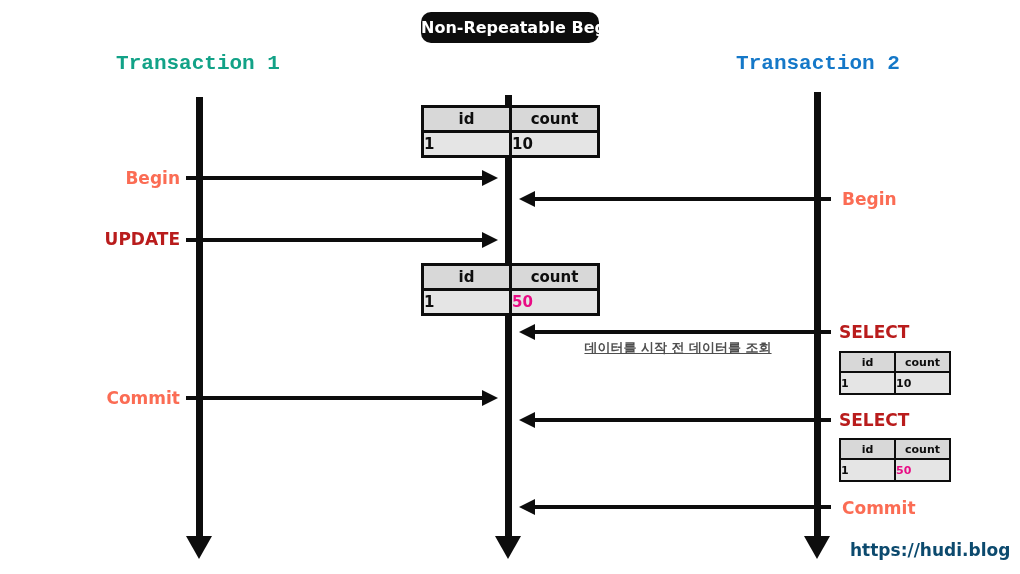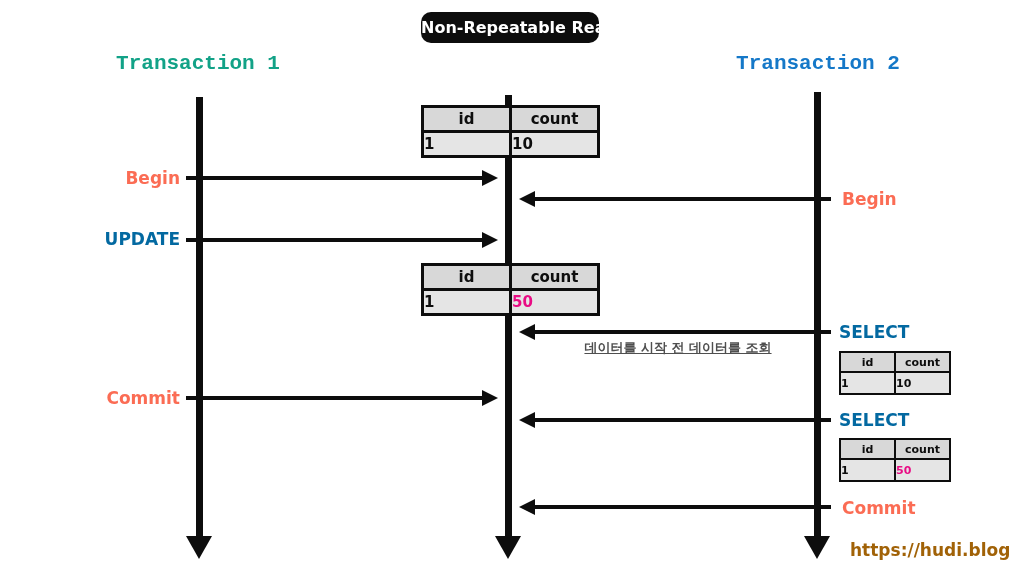--- a/index.html
+++ b/index.html
@@ -40,21 +40,21 @@
   .to-left::after  { left:-15px;  border-right:16px solid #0d0d0d; }
   .ar1 { left:186px; top:176px; width:297px; }
   .ar2 { left:534px; top:197px; width:297px; }
   .ar3 { left:186px; top:238px; width:297px; }
   .ar4 { left:534px; top:330px; width:297px; }
   .ar5 { left:186px; top:396px; width:297px; }
   .ar6 { left:534px; top:418px; width:297px; }
   .ar7 { left:534px; top:505px; width:297px; }
 
   
-  .evt { position:absolute; font-size:17px; font-weight:bold; color:#0369a1;
+  .evt { position:absolute; font-size:17px; font-weight:bold; color:#b91c1c;
     white-space:nowrap; }
   .evt.accent { color:var(--accent,#fb6c54); }
   .evt.r { width:80px; text-align:right; left:100px; }
   .e-t1-begin  { top:168px; }
   .e-t1-update { top:229px; }
   .e-t1-commit { top:388px; }
   .e-t2-begin  { left:842px; top:189px; }
   .e-t2-sel1   { left:839px; top:322px; }
   .e-t2-sel2   { left:839px; top:410px; }
   .e-t2-commit { left:842px; top:498px; }
@@ -72,29 +72,29 @@
   table.sm th, table.sm td { border-width:2px; width:53px; font-size:11px; }
   table.sm th { height:18px; } table.sm td { height:20px; }
   .sm-1 { top:351px; } .sm-2 { top:438px; }
   .hl { color:var(--highlight,#e90b84); }
 
   
   .annotation { position:absolute; left:575px; top:339px; width:206px;
     text-align:center; font-size:13px; font-weight:bold; color:#4f4f4f;
     text-decoration:underline; white-space:nowrap; }
   .watermark { position:absolute; left:850px; top:540px; width:152px;
-    text-align:right; font-size:17px; font-weight:bold; color:#a16207;
+    text-align:right; font-size:17px; font-weight:bold; color:#0c4a6e;
     white-space:nowrap; }
 </style>
 </head>
 <body>
 
 <div class="canvas">
 
-  <div class="title-badge">Non-Repeatable Read</div>
+  <div class="title-badge">Non-Repeatable Begin</div>
 
   <div class="lane-title lane-1">Transaction 1</div>
   <div class="lane-title lane-2">Transaction 2</div>
 
   <div class="timeline tl-1"></div>
   <div class="timeline tl-c"></div>
   <div class="timeline tl-2"></div>
   <div class="tl-head tlh-1"></div>
   <div class="tl-head tlh-c"></div>
   <div class="tl-head tlh-2"></div>

